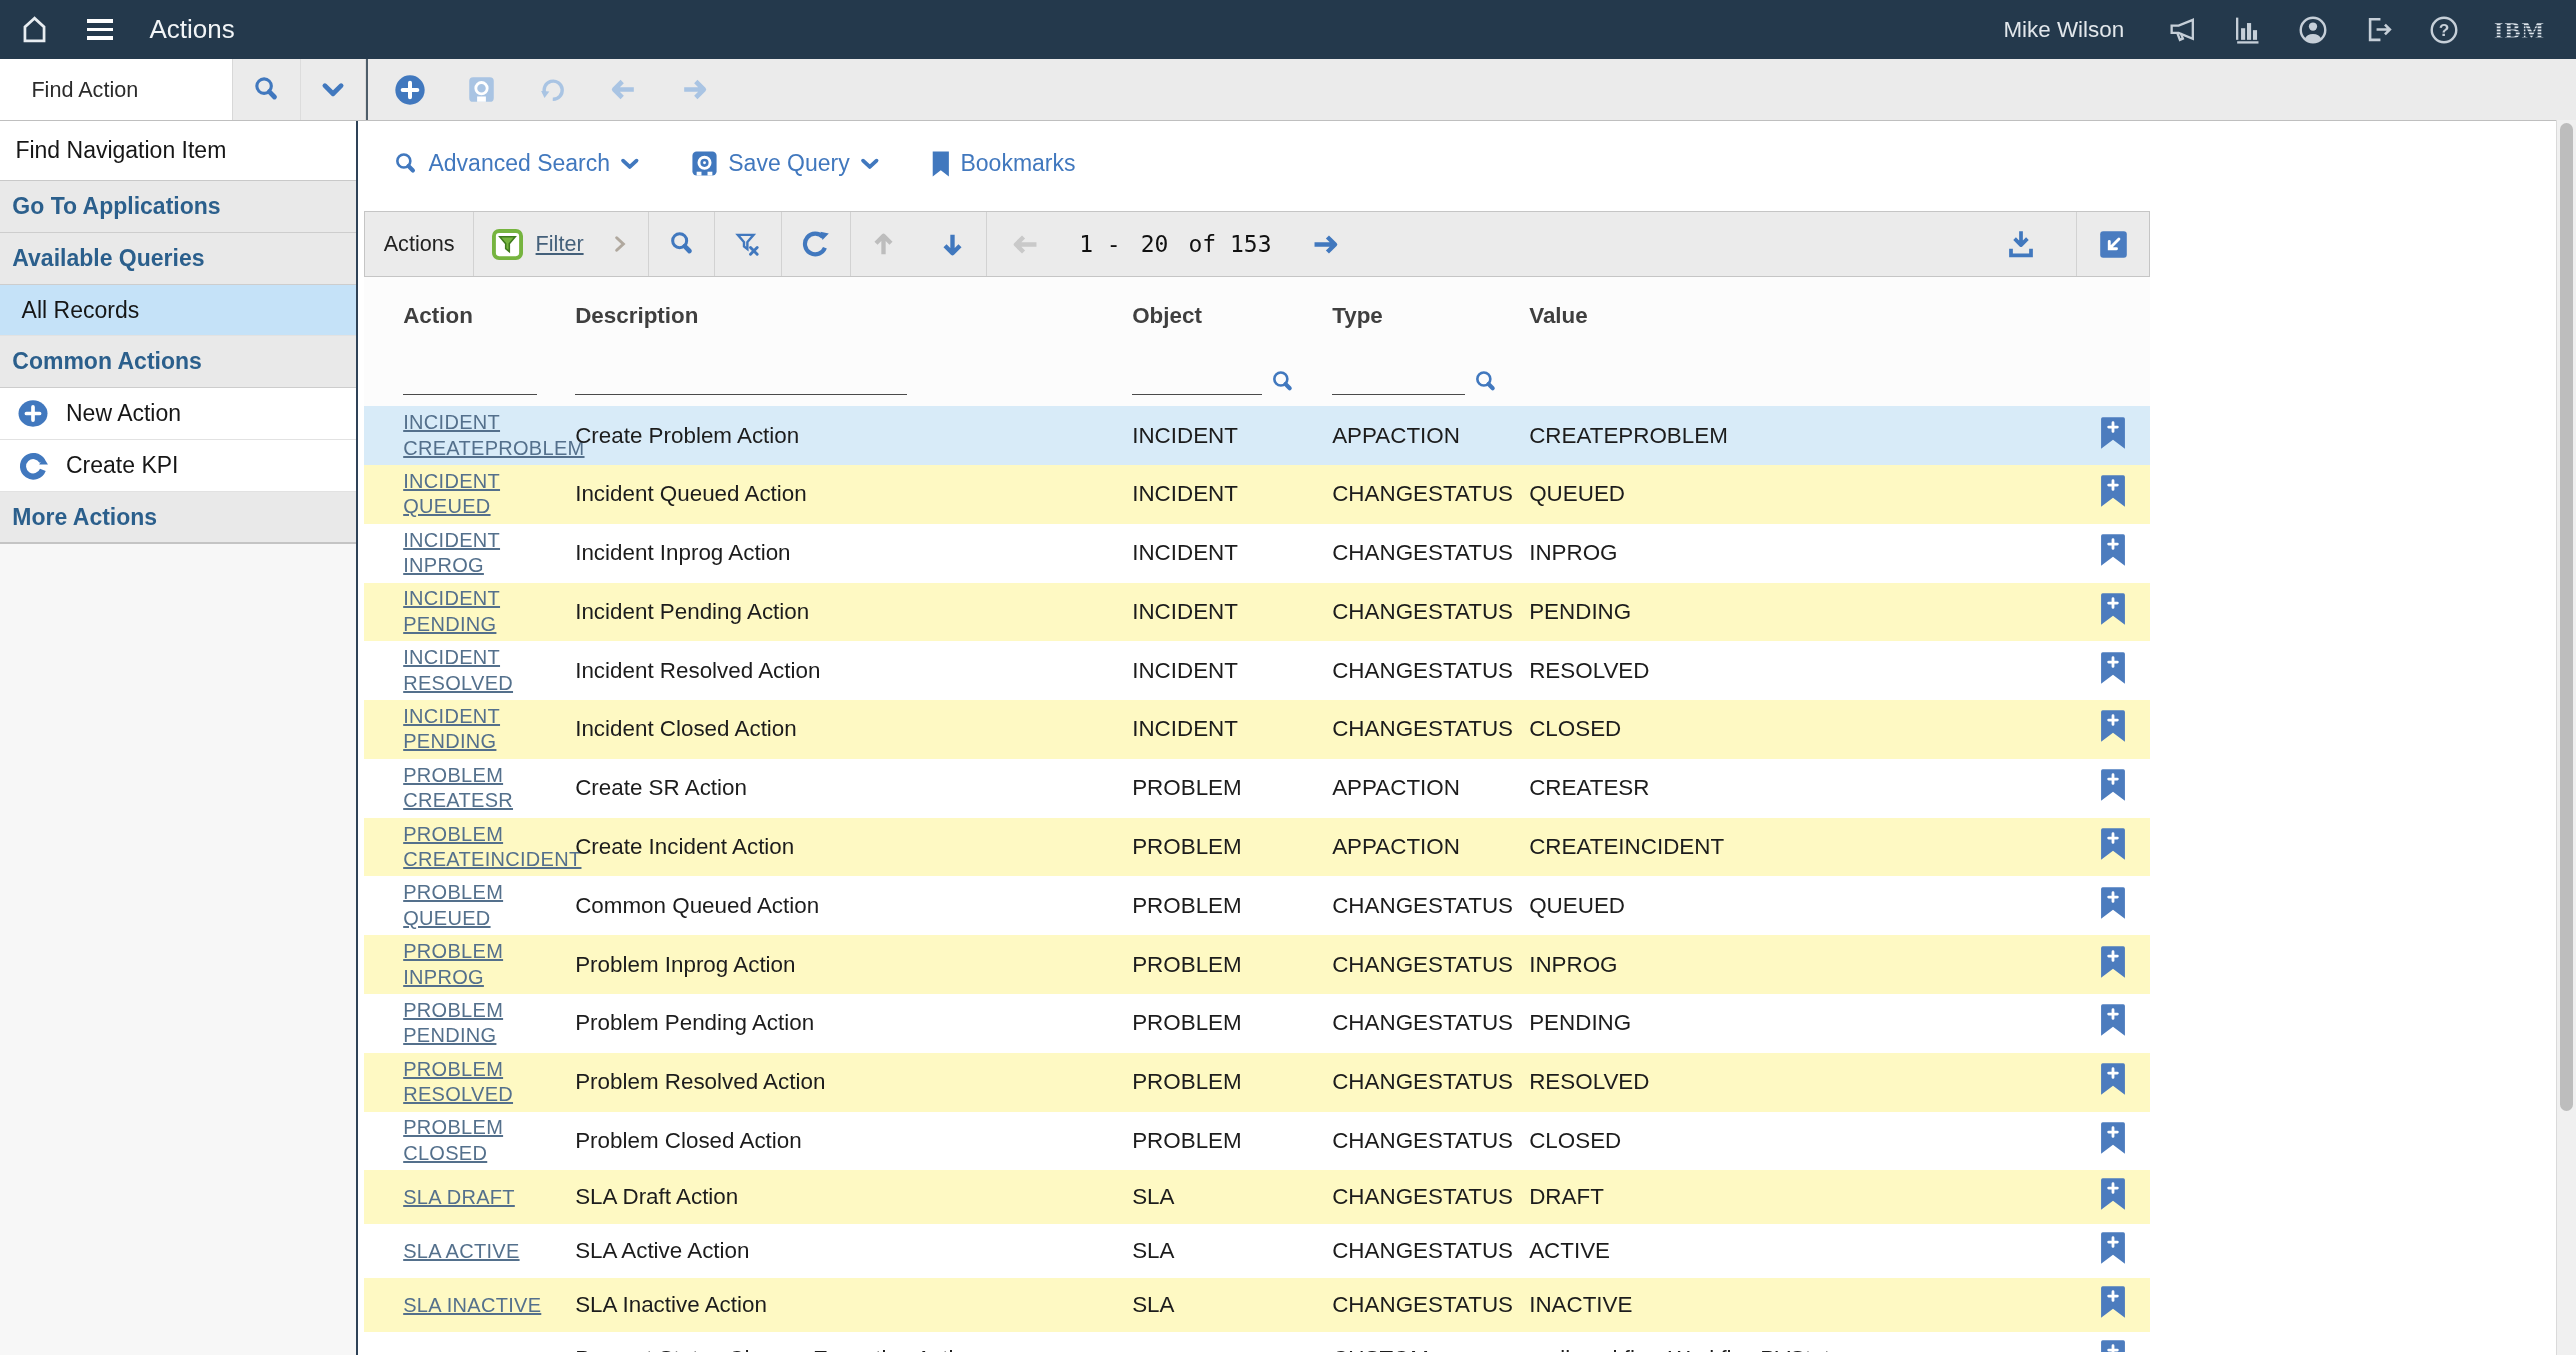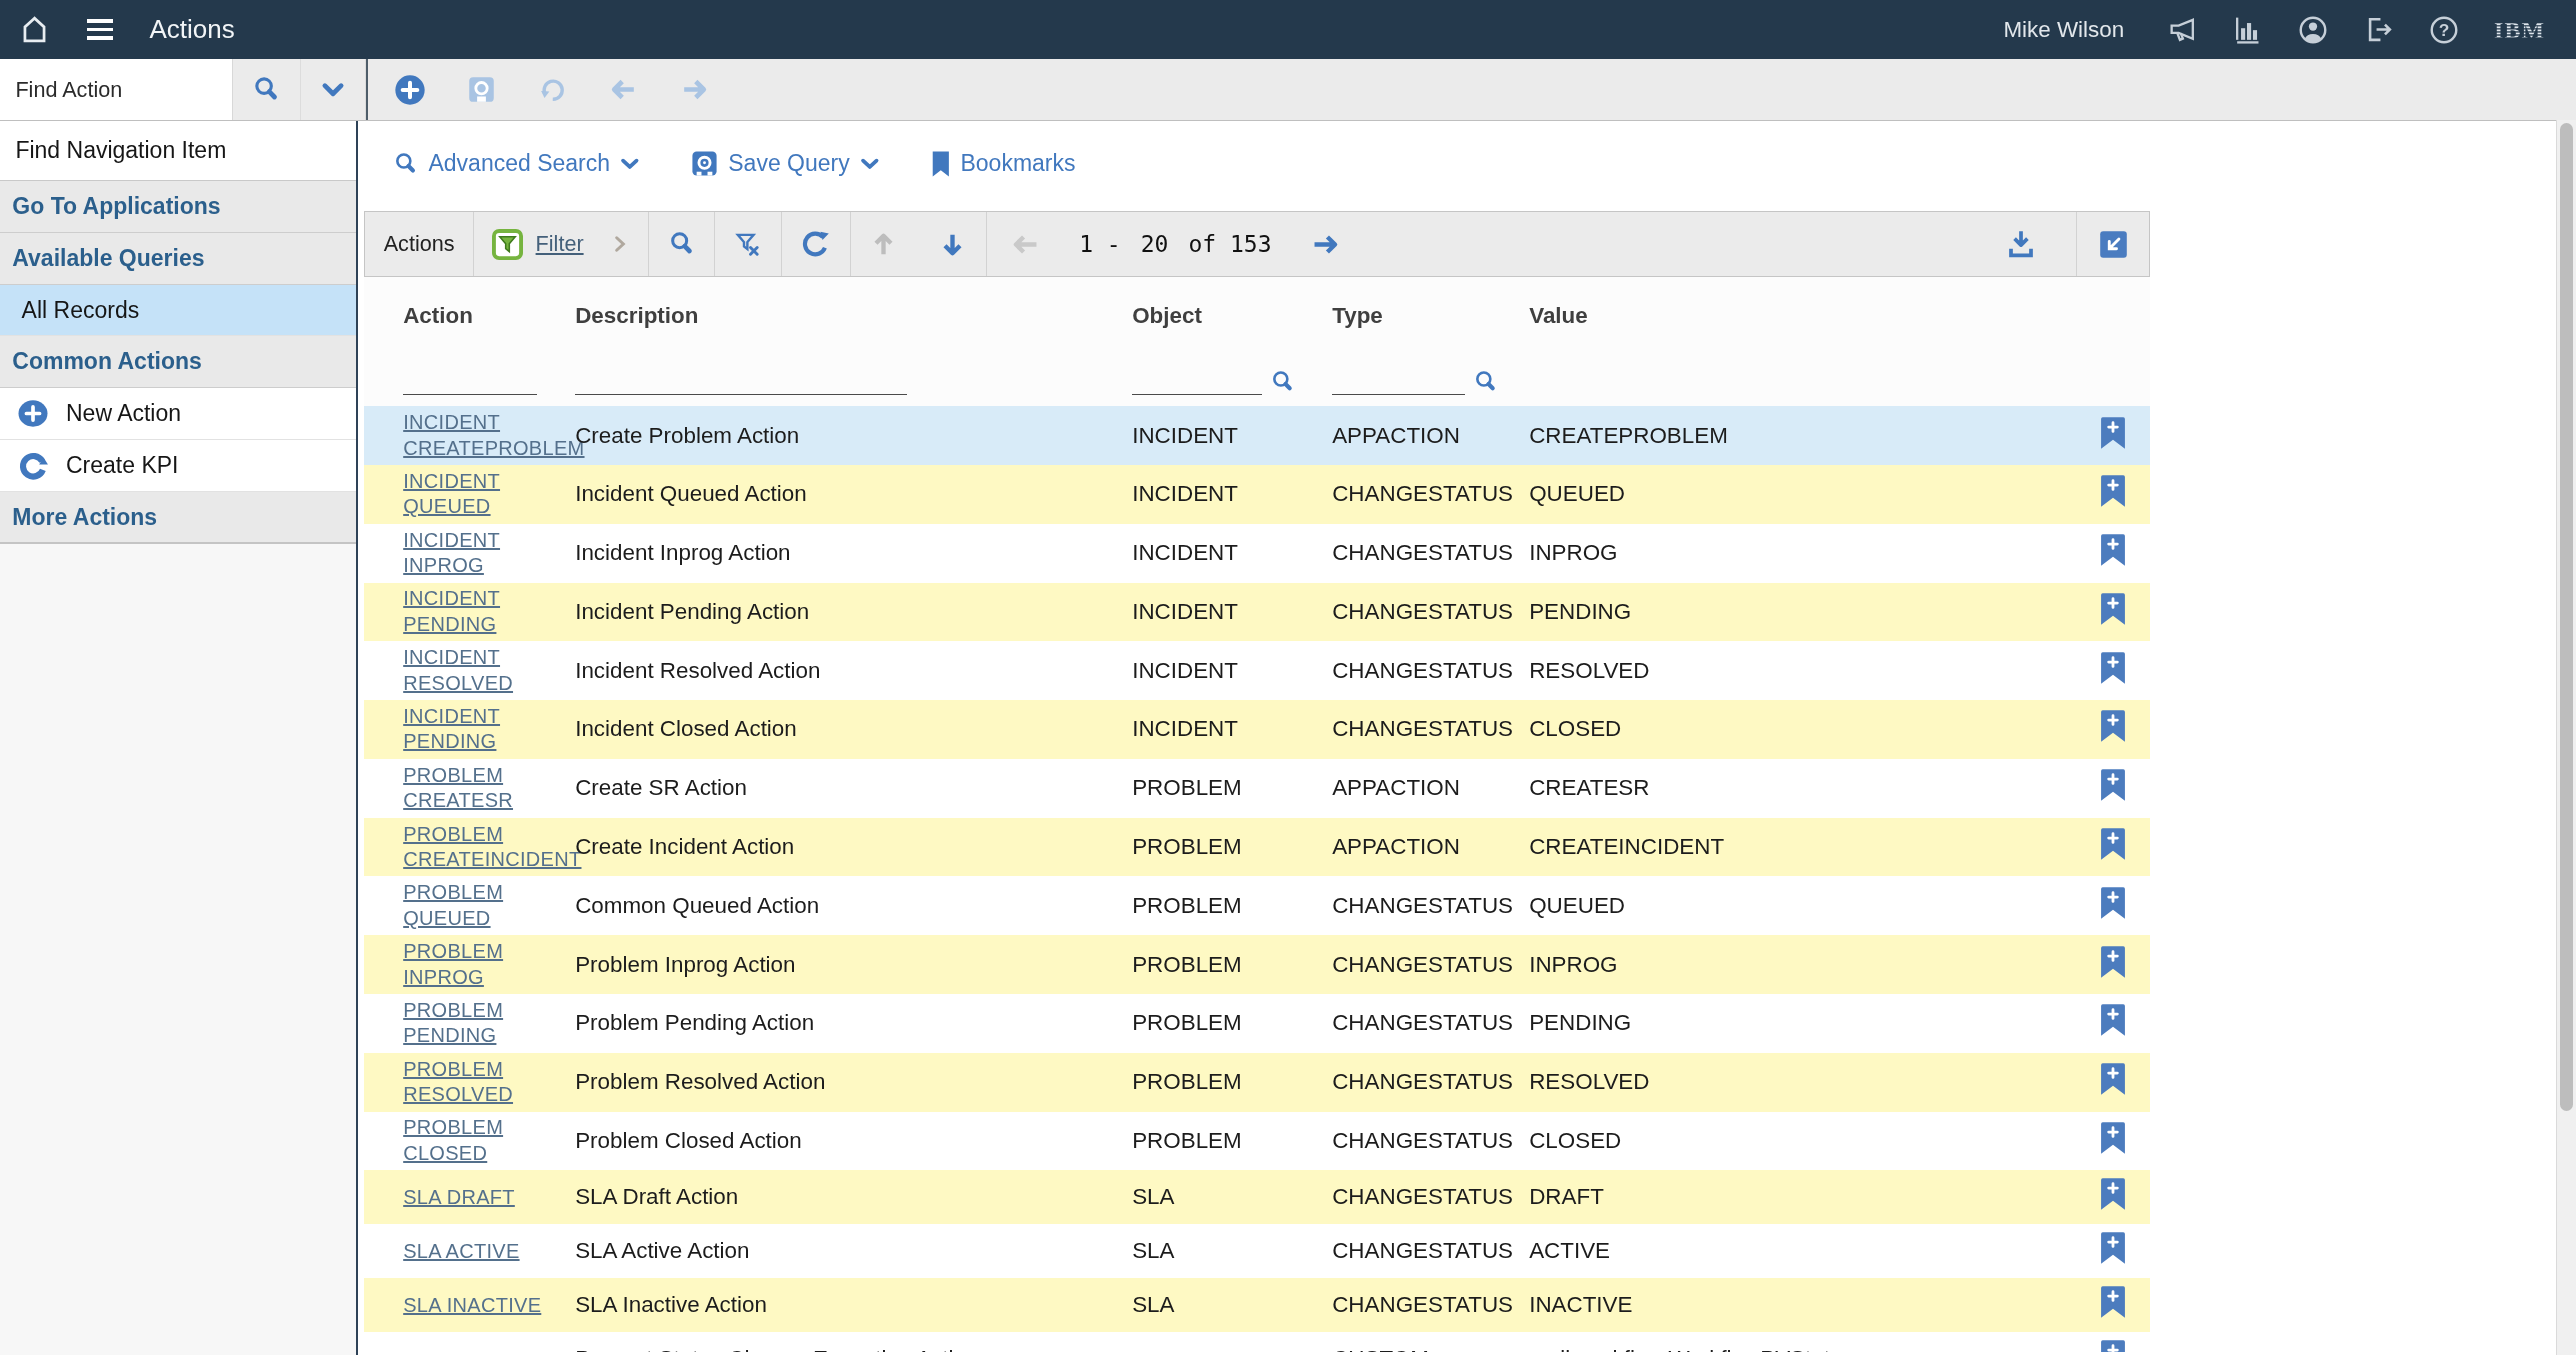--- a/index.html
+++ b/index.html
@@ -16,21 +16,21 @@
   .top-icon { display:flex; align-items:center; justify-content:center; color:#C6CFD8; cursor:pointer; }
   .hamburger { display:flex; flex-direction:column; gap:4.6px; cursor:pointer; }
   .hamburger span { display:block; width:26px; height:3.9px; background:#fff; }
   .user-name { color:#E2E7EB; font-size:22.4px; margin-right:9.3px; }
 
   
   .find-bar { height:62px; background:#EBEBEB; border-bottom:1.5px solid #BFBFBF;
               display:flex; align-items:stretch; }
   .find-input-wrap { width:233px; background:#fff; border-right:0.8px solid #D8D8D8; display:flex; }
   .find-input { border:none; outline:none; width:100%; font-size:21.6px; padding-left:15.4px;
-                font-family:"Liberation Sans", sans-serif; color:#000000; background:#fff; }
+                font-family:"Liberation Sans", sans-serif; color:#000000; background:#fff;margin-left:16px; }
   .find-input::placeholder { color:#2b2b2b; opacity:1; }
   .fb-btn { width:68px; display:flex; align-items:center; justify-content:center;
             border-right:0.8px solid #DCDCDC; cursor:pointer; }
   .fb-btn.chev { width:65px; }
   .dark-divider { width:2.3px; background:#4E5D69; }
   .record-btns { display:flex; align-items:center; gap:40px; margin-left:26px; }
   .record-btns .rb { display:flex; align-items:center; justify-content:center; cursor:pointer; }
 
   
   .content { display:flex; height:1236px; }

